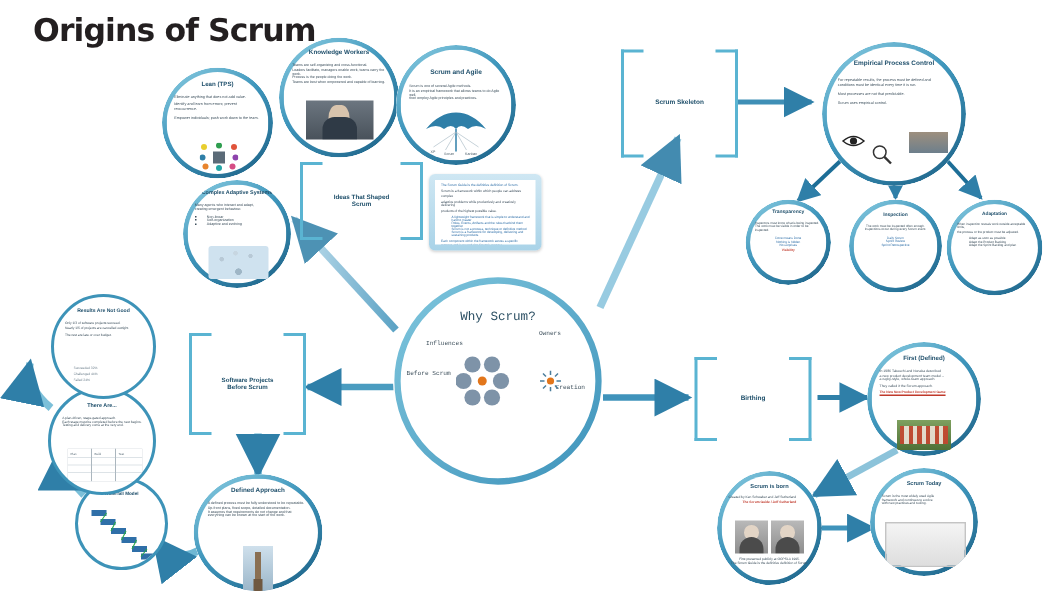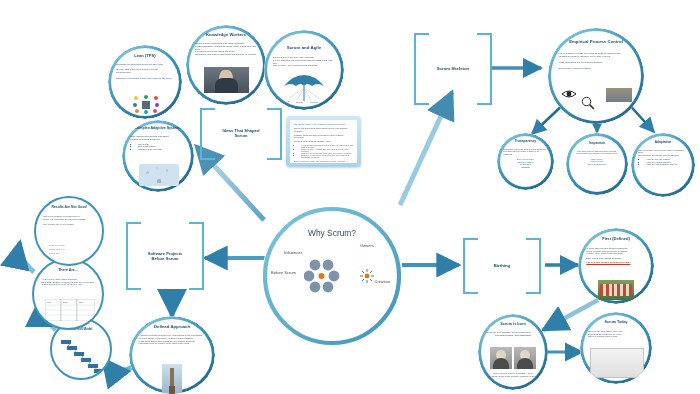--- a/index.html
+++ b/index.html
@@ -155,20 +155,21 @@
 
     <g>
       <path d="M598,300 L543,330" stroke="#8cc3da" stroke-width="4.6" fill="none" marker-end="url(#ah)"></path>
     </g>
 
     <g>
       <line x1="547" y1="352" x2="582" y2="352" stroke="#3f93bb" stroke-width="3.2" marker-end="url(#ah)"></line>
     </g>
   </svg>
 
+  <div class="title">Origins of Scrum</div>
 
   <div class="node grad-ring" style="left:108px;top:45px;width:74px;height:74px;">
     <div class="hd" style="top:9px;font-size:4.1px;">Lean (TPS)</div>
     <div class="bd" style="top:19px;font-size:2.5px;">
       <p style="margin:0 0 2.5px 0">Eliminate anything that does not add value.</p>
       <p style="margin:0 0 2.5px 0">Identify and learn from errors; prevent reoccurrence.</p>
       <p style="margin:0">Empower individuals; push work down to the team.</p>
     </div>
     <div class="thumb" style="left:25px;top:50px;width:26px;height:19px;">
       <svg width="26" height="19" viewBox="0 0 26 19">
@@ -249,21 +250,21 @@
       <ul>
         <li style="font-size:2.1px;">A lightweight framework that is simple to understand and hard to master</li>
         <li style="font-size:2.1px;">Roles, Events, Artifacts and the rules that bind them together</li>
         <li style="font-size:2.1px;">Scrum is not a process, technique or definitive method</li>
         <li style="font-size:2.1px;">Scrum is a framework for developing, delivering and sustaining products</li>
       </ul>
       <p style="font-size:2.1px;color:#2f6fa8;">Each component within the framework serves a specific purpose and is essential to Scrum's success.</p>
     </div>
   </div>
 
-  <div class="node" style="left:262px;top:206px;width:140px;height:140px;border:none;">
+  <div class="node" style="left:262px;top:184px;width:140px;height:140px;border:none;font-family:Liberation Mono, monospace;">
     <svg width="140" height="140" viewBox="0 0 140 140" style="position:absolute;left:0;top:0;">
       <defs>
         <linearGradient id="cring" x1="0" y1="0" x2="1" y2="1">
           <stop offset="0" stop-color="#7fc6dd"></stop>
             <stop offset="55" stop-color="#3e93bb"></stop>
           <stop offset="1" stop-color="#1a5c80"></stop>
         </linearGradient>
       </defs>
       <circle cx="70" cy="70" r="67" fill="#fff" stroke="url(#cring)" stroke-width="4.2"></circle>
     </svg>

